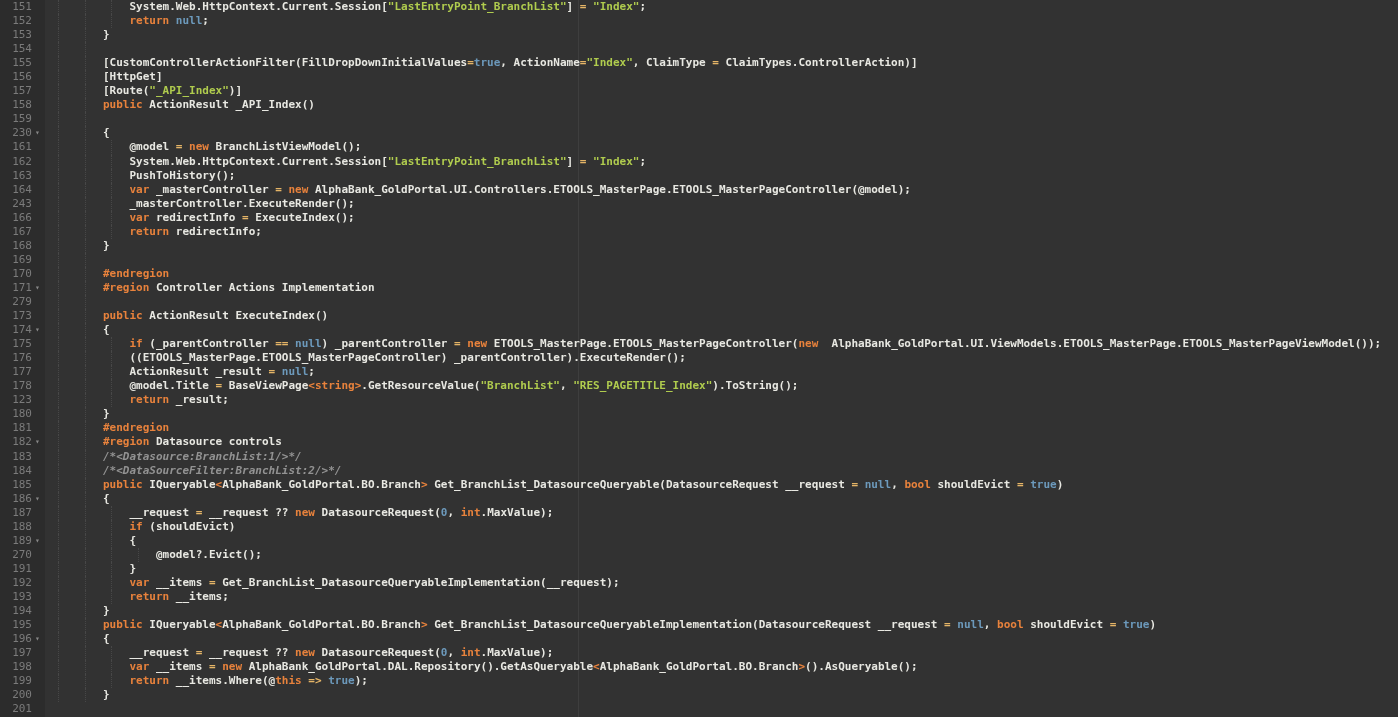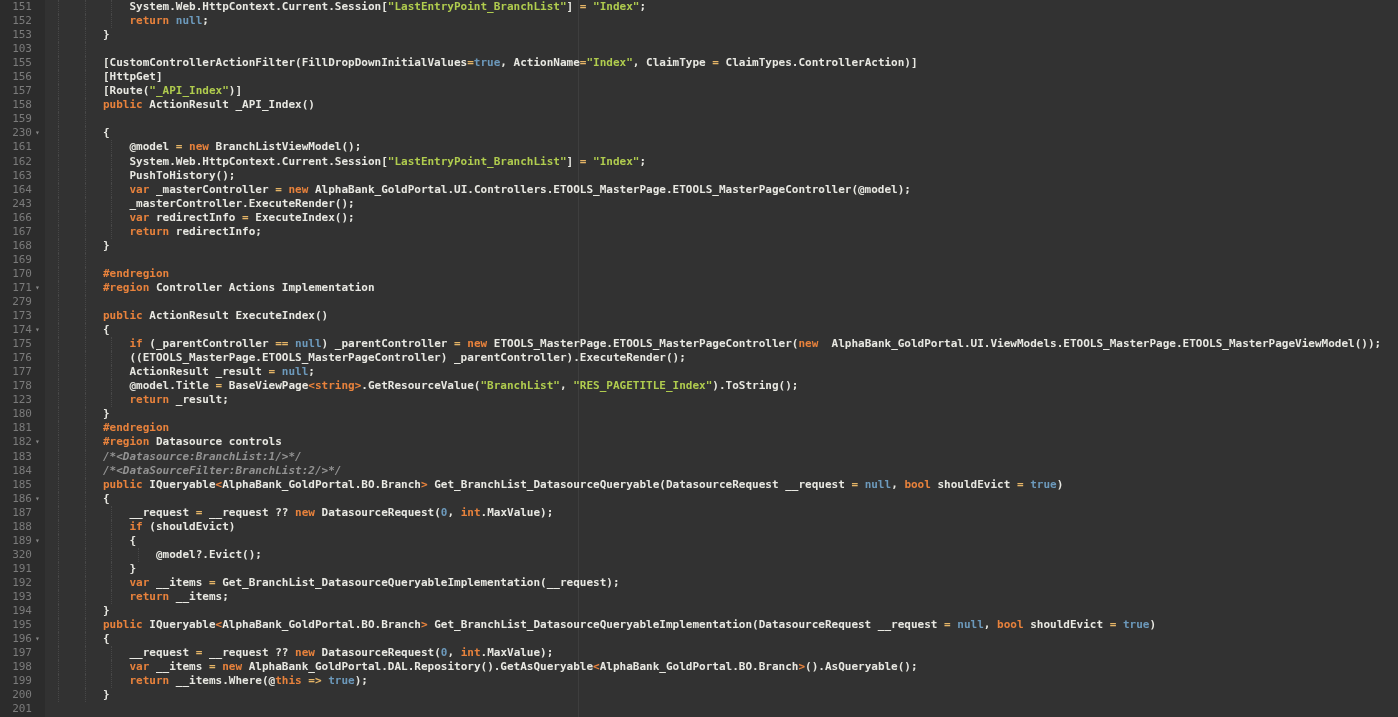--- a/index.html
+++ b/index.html
@@ -56,21 +56,21 @@
 </head>
 <body>
 
 <div id="editor">
   <div id="gutter-bg"></div>
   <div id="ruler" style="left: 578px;"></div>
   <div id="lines">
       <div class="line"><span class="ln">151</span><i class="guide" style="left: 58px;"></i><i class="guide" style="left: 84.51px;"></i><i class="guide" style="left: 111.02px;"></i><span class="code"><span class="tk-d">            System.Web.HttpContext.Current.Session[</span><span class="tk-s">"LastEntryPoint_BranchList"</span><span class="tk-d">] </span><span class="tk-o">=</span><span class="tk-d"> </span><span class="tk-s">"Index"</span><span class="tk-d">;</span></span></div>
       <div class="line"><span class="ln">152</span><i class="guide" style="left: 58px;"></i><i class="guide" style="left: 84.51px;"></i><i class="guide" style="left: 111.02px;"></i><span class="code"><span class="tk-d">            </span><span class="tk-k">return</span><span class="tk-d"> </span><span class="tk-l">null</span><span class="tk-d">;</span></span></div>
       <div class="line"><span class="ln">153</span><i class="guide" style="left: 58px;"></i><i class="guide" style="left: 84.51px;"></i><span class="code"><span class="tk-d">        }</span></span></div>
-      <div class="line"><span class="ln">103</span><i class="guide" style="left: 58px;"></i><i class="guide" style="left: 84.51px;"></i><span class="code"></span></div>
+      <div class="line"><span class="ln">154</span><i class="guide" style="left: 58px;"></i><i class="guide" style="left: 84.51px;"></i><span class="code"></span></div>
       <div class="line"><span class="ln">155</span><i class="guide" style="left: 58px;"></i><i class="guide" style="left: 84.51px;"></i><span class="code"><span class="tk-d">        [CustomControllerActionFilter(FillDropDownInitialValues</span><span class="tk-o">=</span><span class="tk-l">true</span><span class="tk-d">, ActionName</span><span class="tk-o">=</span><span class="tk-s">"Index"</span><span class="tk-d">, ClaimType </span><span class="tk-o">=</span><span class="tk-d"> ClaimTypes.ControllerAction)]</span></span></div>
       <div class="line"><span class="ln">156</span><i class="guide" style="left: 58px;"></i><i class="guide" style="left: 84.51px;"></i><span class="code"><span class="tk-d">        [HttpGet]</span></span></div>
       <div class="line"><span class="ln">157</span><i class="guide" style="left: 58px;"></i><i class="guide" style="left: 84.51px;"></i><span class="code"><span class="tk-d">        [Route(</span><span class="tk-s">"_API_Index"</span><span class="tk-d">)]</span></span></div>
       <div class="line"><span class="ln">158</span><i class="guide" style="left: 58px;"></i><i class="guide" style="left: 84.51px;"></i><span class="code"><span class="tk-d">        </span><span class="tk-k">public</span><span class="tk-d"> ActionResult _API_Index()</span></span></div>
       <div class="line"><span class="ln">159</span><i class="guide" style="left: 58px;"></i><i class="guide" style="left: 84.51px;"></i><span class="code"></span></div>
       <div class="line"><span class="ln">230</span><span class="fold">▾</span><i class="guide" style="left: 58px;"></i><i class="guide" style="left: 84.51px;"></i><span class="code"><span class="tk-d">        {</span></span></div>
       <div class="line"><span class="ln">161</span><i class="guide" style="left: 58px;"></i><i class="guide" style="left: 84.51px;"></i><i class="guide" style="left: 111.02px;"></i><span class="code"><span class="tk-d">            @model </span><span class="tk-o">=</span><span class="tk-d"> </span><span class="tk-k">new</span><span class="tk-d"> BranchListViewModel();</span></span></div>
       <div class="line"><span class="ln">162</span><i class="guide" style="left: 58px;"></i><i class="guide" style="left: 84.51px;"></i><i class="guide" style="left: 111.02px;"></i><span class="code"><span class="tk-d">            System.Web.HttpContext.Current.Session[</span><span class="tk-s">"LastEntryPoint_BranchList"</span><span class="tk-d">] </span><span class="tk-o">=</span><span class="tk-d"> </span><span class="tk-s">"Index"</span><span class="tk-d">;</span></span></div>
       <div class="line"><span class="ln">163</span><i class="guide" style="left: 58px;"></i><i class="guide" style="left: 84.51px;"></i><i class="guide" style="left: 111.02px;"></i><span class="code"><span class="tk-d">            PushToHistory();</span></span></div>
       <div class="line"><span class="ln">164</span><i class="guide" style="left: 58px;"></i><i class="guide" style="left: 84.51px;"></i><i class="guide" style="left: 111.02px;"></i><span class="code"><span class="tk-d">            </span><span class="tk-k">var</span><span class="tk-d"> _masterController </span><span class="tk-o">=</span><span class="tk-d"> </span><span class="tk-k">new</span><span class="tk-d"> AlphaBank_GoldPortal.UI.Controllers.ETOOLS_MasterPage.ETOOLS_MasterPageController(@model);</span></span></div>
@@ -92,21 +92,21 @@
       <div class="line"><span class="ln">180</span><i class="guide" style="left: 58px;"></i><i class="guide" style="left: 84.51px;"></i><span class="code"><span class="tk-d">        }</span></span></div>
       <div class="line"><span class="ln">181</span><i class="guide" style="left: 58px;"></i><i class="guide" style="left: 84.51px;"></i><span class="code"><span class="tk-d">        </span><span class="tk-k">#endregion</span></span></div>
       <div class="line"><span class="ln">182</span><span class="fold">▾</span><i class="guide" style="left: 58px;"></i><i class="guide" style="left: 84.51px;"></i><span class="code"><span class="tk-d">        </span><span class="tk-k">#region</span><span class="tk-d"> Datasource controls</span></span></div>
       <div class="line"><span class="ln">183</span><i class="guide" style="left: 58px;"></i><i class="guide" style="left: 84.51px;"></i><span class="code"><span class="tk-d">        </span><span class="tk-c">/*&lt;Datasource:BranchList:1/&gt;*/</span></span></div>
       <div class="line"><span class="ln">184</span><i class="guide" style="left: 58px;"></i><i class="guide" style="left: 84.51px;"></i><span class="code"><span class="tk-d">        </span><span class="tk-c">/*&lt;DataSourceFilter:BranchList:2/&gt;*/</span></span></div>
       <div class="line"><span class="ln">185</span><i class="guide" style="left: 58px;"></i><i class="guide" style="left: 84.51px;"></i><span class="code"><span class="tk-d">        </span><span class="tk-k">public</span><span class="tk-d"> IQueryable</span><span class="tk-k">&lt;</span><span class="tk-d">AlphaBank_GoldPortal.BO.Branch</span><span class="tk-k">&gt;</span><span class="tk-d"> Get_BranchList_DatasourceQueryable(DatasourceRequest __request </span><span class="tk-o">=</span><span class="tk-d"> </span><span class="tk-l">null</span><span class="tk-d">, </span><span class="tk-k">bool</span><span class="tk-d"> shouldEvict </span><span class="tk-o">=</span><span class="tk-d"> </span><span class="tk-l">true</span><span class="tk-d">)</span></span></div>
       <div class="line"><span class="ln">186</span><span class="fold">▾</span><i class="guide" style="left: 58px;"></i><i class="guide" style="left: 84.51px;"></i><span class="code"><span class="tk-d">        {</span></span></div>
       <div class="line"><span class="ln">187</span><i class="guide" style="left: 58px;"></i><i class="guide" style="left: 84.51px;"></i><i class="guide" style="left: 111.02px;"></i><span class="code"><span class="tk-d">            __request </span><span class="tk-o">=</span><span class="tk-d"> __request ?? </span><span class="tk-k">new</span><span class="tk-d"> DatasourceRequest(</span><span class="tk-l">0</span><span class="tk-d">, </span><span class="tk-k">int</span><span class="tk-d">.MaxValue);</span></span></div>
       <div class="line"><span class="ln">188</span><i class="guide" style="left: 58px;"></i><i class="guide" style="left: 84.51px;"></i><i class="guide" style="left: 111.02px;"></i><span class="code"><span class="tk-d">            </span><span class="tk-k">if</span><span class="tk-d"> (shouldEvict)</span></span></div>
       <div class="line"><span class="ln">189</span><span class="fold">▾</span><i class="guide" style="left: 58px;"></i><i class="guide" style="left: 84.51px;"></i><i class="guide" style="left: 111.02px;"></i><span class="code"><span class="tk-d">            {</span></span></div>
-      <div class="line"><span class="ln">320</span><i class="guide" style="left: 58px;"></i><i class="guide" style="left: 84.51px;"></i><i class="guide" style="left: 111.02px;"></i><i class="guide" style="left: 137.53px;"></i><span class="code"><span class="tk-d">                @model?.Evict();</span></span></div>
+      <div class="line"><span class="ln">270</span><i class="guide" style="left: 58px;"></i><i class="guide" style="left: 84.51px;"></i><i class="guide" style="left: 111.02px;"></i><i class="guide" style="left: 137.53px;"></i><span class="code"><span class="tk-d">                @model?.Evict();</span></span></div>
       <div class="line"><span class="ln">191</span><i class="guide" style="left: 58px;"></i><i class="guide" style="left: 84.51px;"></i><i class="guide" style="left: 111.02px;"></i><span class="code"><span class="tk-d">            }</span></span></div>
       <div class="line"><span class="ln">192</span><i class="guide" style="left: 58px;"></i><i class="guide" style="left: 84.51px;"></i><i class="guide" style="left: 111.02px;"></i><span class="code"><span class="tk-d">            </span><span class="tk-k">var</span><span class="tk-d"> __items </span><span class="tk-o">=</span><span class="tk-d"> Get_BranchList_DatasourceQueryableImplementation(__request);</span></span></div>
       <div class="line"><span class="ln">193</span><i class="guide" style="left: 58px;"></i><i class="guide" style="left: 84.51px;"></i><i class="guide" style="left: 111.02px;"></i><span class="code"><span class="tk-d">            </span><span class="tk-k">return</span><span class="tk-d"> __items;</span></span></div>
       <div class="line"><span class="ln">194</span><i class="guide" style="left: 58px;"></i><i class="guide" style="left: 84.51px;"></i><span class="code"><span class="tk-d">        }</span></span></div>
       <div class="line"><span class="ln">195</span><i class="guide" style="left: 58px;"></i><i class="guide" style="left: 84.51px;"></i><span class="code"><span class="tk-d">        </span><span class="tk-k">public</span><span class="tk-d"> IQueryable</span><span class="tk-k">&lt;</span><span class="tk-d">AlphaBank_GoldPortal.BO.Branch</span><span class="tk-k">&gt;</span><span class="tk-d"> Get_BranchList_DatasourceQueryableImplementation(DatasourceRequest __request </span><span class="tk-o">=</span><span class="tk-d"> </span><span class="tk-l">null</span><span class="tk-d">, </span><span class="tk-k">bool</span><span class="tk-d"> shouldEvict </span><span class="tk-o">=</span><span class="tk-d"> </span><span class="tk-l">true</span><span class="tk-d">)</span></span></div>
       <div class="line"><span class="ln">196</span><span class="fold">▾</span><i class="guide" style="left: 58px;"></i><i class="guide" style="left: 84.51px;"></i><span class="code"><span class="tk-d">        {</span></span></div>
       <div class="line"><span class="ln">197</span><i class="guide" style="left: 58px;"></i><i class="guide" style="left: 84.51px;"></i><i class="guide" style="left: 111.02px;"></i><span class="code"><span class="tk-d">            __request </span><span class="tk-o">=</span><span class="tk-d"> __request ?? </span><span class="tk-k">new</span><span class="tk-d"> DatasourceRequest(</span><span class="tk-l">0</span><span class="tk-d">, </span><span class="tk-k">int</span><span class="tk-d">.MaxValue);</span></span></div>
       <div class="line"><span class="ln">198</span><i class="guide" style="left: 58px;"></i><i class="guide" style="left: 84.51px;"></i><i class="guide" style="left: 111.02px;"></i><span class="code"><span class="tk-d">            </span><span class="tk-k">var</span><span class="tk-d"> __items </span><span class="tk-o">=</span><span class="tk-d"> </span><span class="tk-k">new</span><span class="tk-d"> AlphaBank_GoldPortal.DAL.Repository().GetAsQueryable</span><span class="tk-k">&lt;</span><span class="tk-d">AlphaBank_GoldPortal.BO.Branch</span><span class="tk-k">&gt;</span><span class="tk-d">().AsQueryable();</span></span></div>
       <div class="line"><span class="ln">199</span><i class="guide" style="left: 58px;"></i><i class="guide" style="left: 84.51px;"></i><i class="guide" style="left: 111.02px;"></i><span class="code"><span class="tk-d">            </span><span class="tk-k">return</span><span class="tk-d"> __items.Where(@</span><span class="tk-k">this</span><span class="tk-d"> </span><span class="tk-o">=&gt;</span><span class="tk-d"> </span><span class="tk-l">true</span><span class="tk-d">);</span></span></div>
       <div class="line"><span class="ln">200</span><i class="guide" style="left: 58px;"></i><i class="guide" style="left: 84.51px;"></i><span class="code"><span class="tk-d">        }</span></span></div>

